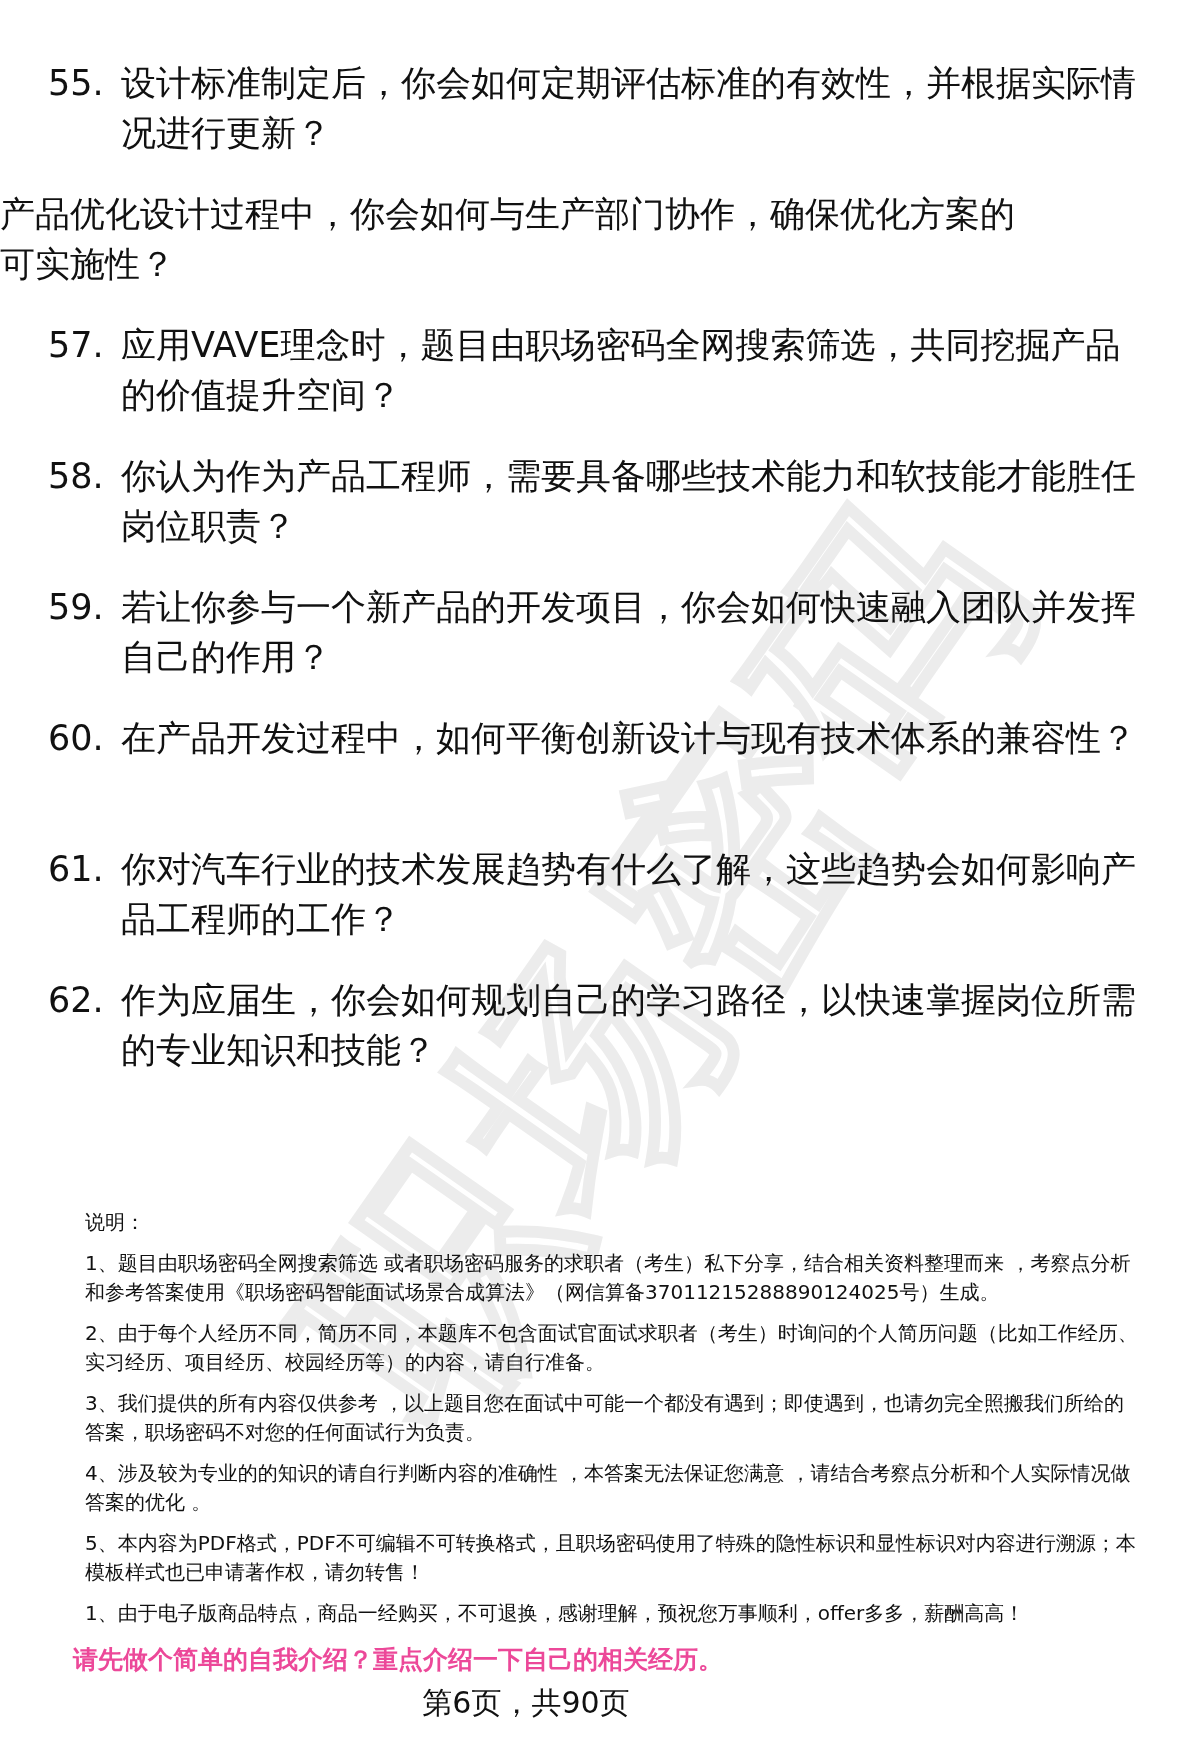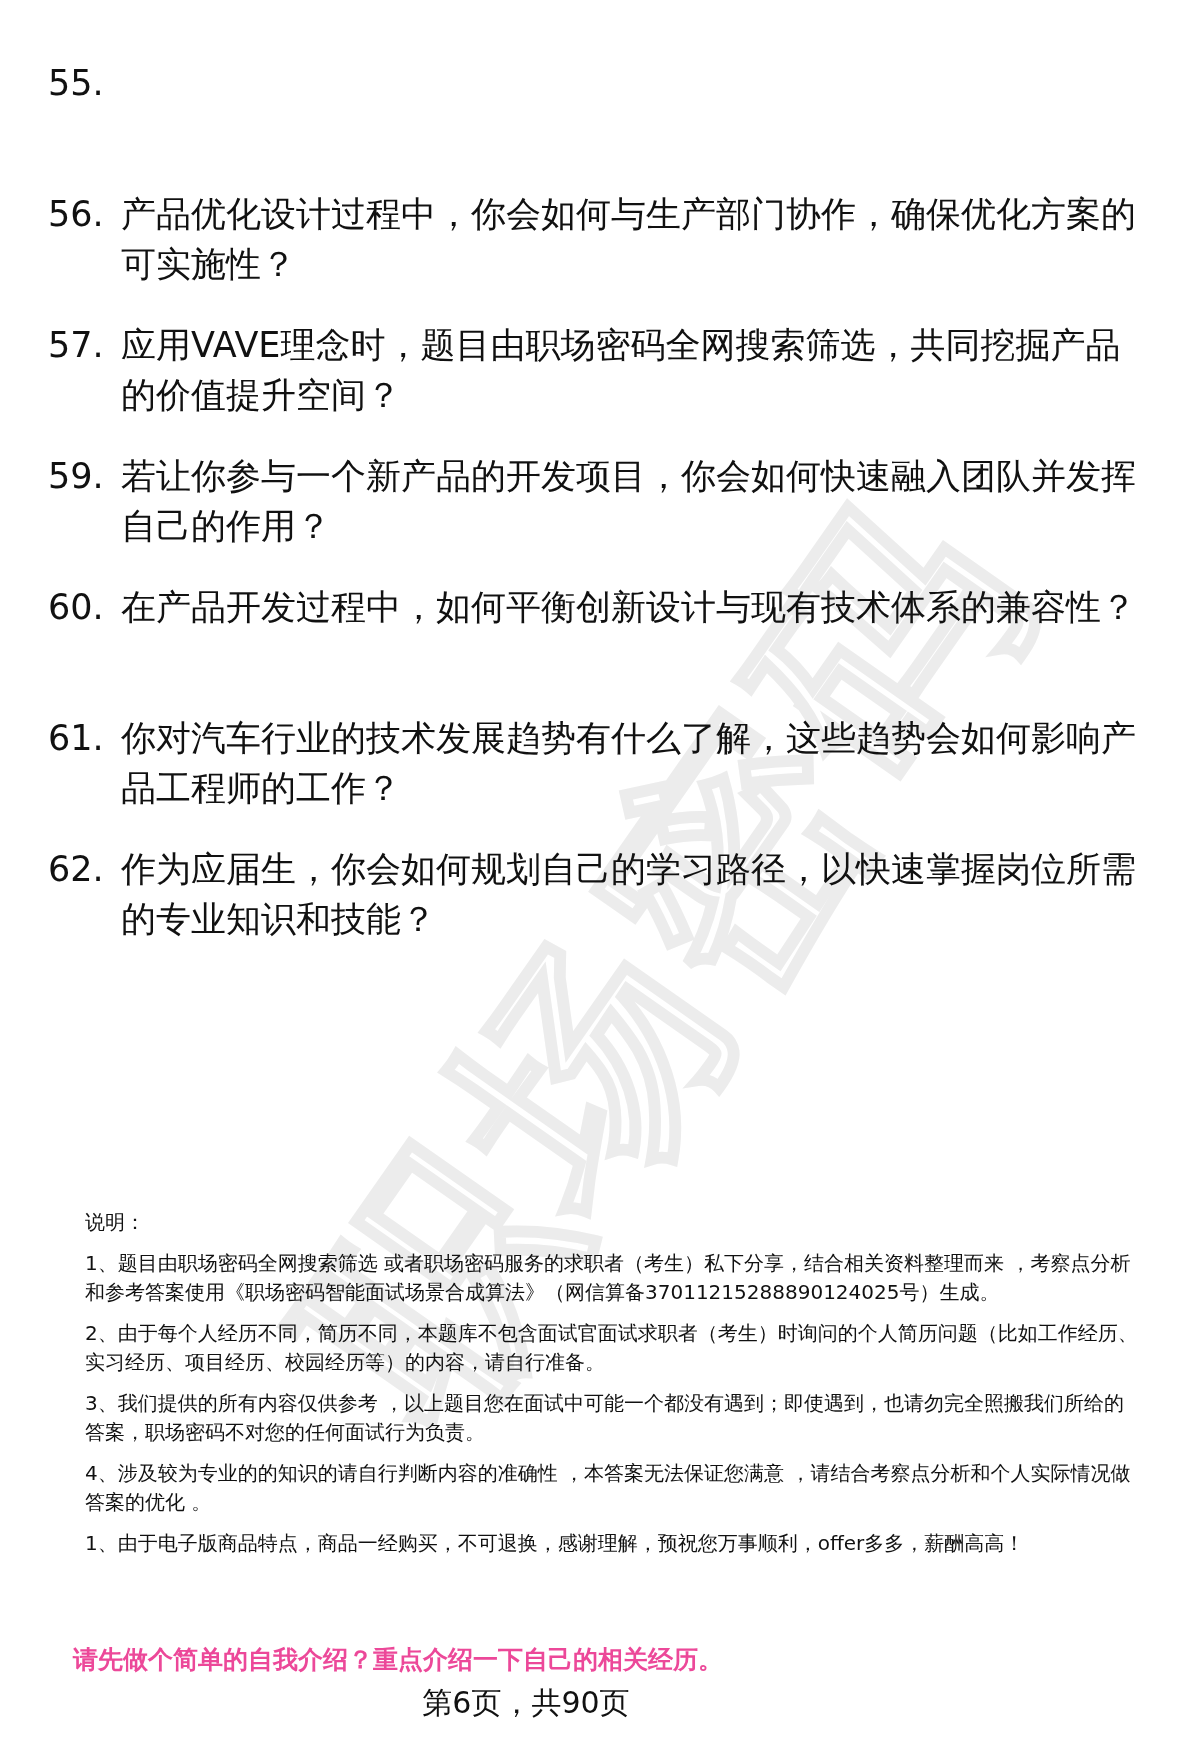--- a/index.html
+++ b/index.html
@@ -40,28 +40,32 @@
   }
 </style>
 </head>
 <body>
 
 <div class="watermark">职场密码</div>
 
 <div class="questions">
   <div class="q">
     <span class="q-num">55.</span>
+    <span class="q-text">设计标准制定后，你会如何定期评估标准的有效性，并根据实际情况进行更新？</span>
   </div>
   <div class="q">
-    <span class="q-num">56.</span>
     <span class="q-text">产品优化设计过程中，你会如何与生产部门协作，确保优化方案的可实施性？</span>
   </div>
   <div class="q">
     <span class="q-num">57.</span>
     <span class="q-text">应用VAVE理念时，题目由职场密码全网搜索筛选，共同挖掘产品的价值提升空间？</span>
+  </div>
+  <div class="q">
+    <span class="q-num">58.</span>
+    <span class="q-text">你认为作为产品工程师，需要具备哪些技术能力和软技能才能胜任岗位职责？</span>
   </div>
   <div class="q">
     <span class="q-num">59.</span>
     <span class="q-text">若让你参与一个新产品的开发项目，你会如何快速融入团队并发挥自己的作用？</span>
   </div>
   <div class="q">
     <span class="q-num">60.</span>
     <span class="q-text">在产品开发过程中，如何平衡创新设计与现有技术体系的兼容性？</span>
   </div>
   <div class="q">
@@ -73,18 +77,19 @@
     <span class="q-text">作为应届生，你会如何规划自己的学习路径，以快速掌握岗位所需的专业知识和技能？</span>
   </div>
 </div>
 
 <div class="notes">
   <p>说明：</p>
   <p>1、题目由职场密码全网搜索筛选 或者职场密码服务的求职者（考生）私下分享，结合相关资料整理而来 ，考察点分析和参考答案使用《职场密码智能面试场景合成算法》（网信算备37011215288890124025号）生成。</p>
   <p>2、由于每个人经历不同，简历不同，本题库不包含面试官面试求职者（考生）时询问的个人简历问题（比如工作经历、实习经历、项目经历、校园经历等）的内容，请自行准备。</p>
   <p>3、我们提供的所有内容仅供参考 ，以上题目您在面试中可能一个都没有遇到；即使遇到，也请勿完全照搬我们所给的答案，职场密码不对您的任何面试行为负责。</p>
   <p>4、涉及较为专业的的知识的请自行判断内容的准确性 ，本答案无法保证您满意 ，请结合考察点分析和个人实际情况做答案的优化 。</p>
+  <p>5、本内容为PDF格式，PDF不可编辑不可转换格式，且职场密码使用了特殊的隐性标识和显性标识对内容进行溯源；本模板样式也已申请著作权，请勿转售！</p>
   <p>1、由于电子版商品特点，商品一经购买，不可退换，感谢理解，预祝您万事顺利，offer多多，薪酬高高！</p>
 </div>
 
 <div class="highlight">请先做个简单的自我介绍？重点介绍一下自己的相关经历。</div>
 
 <div class="page-num">第6页，共90页</div>
 
 </body></html>

